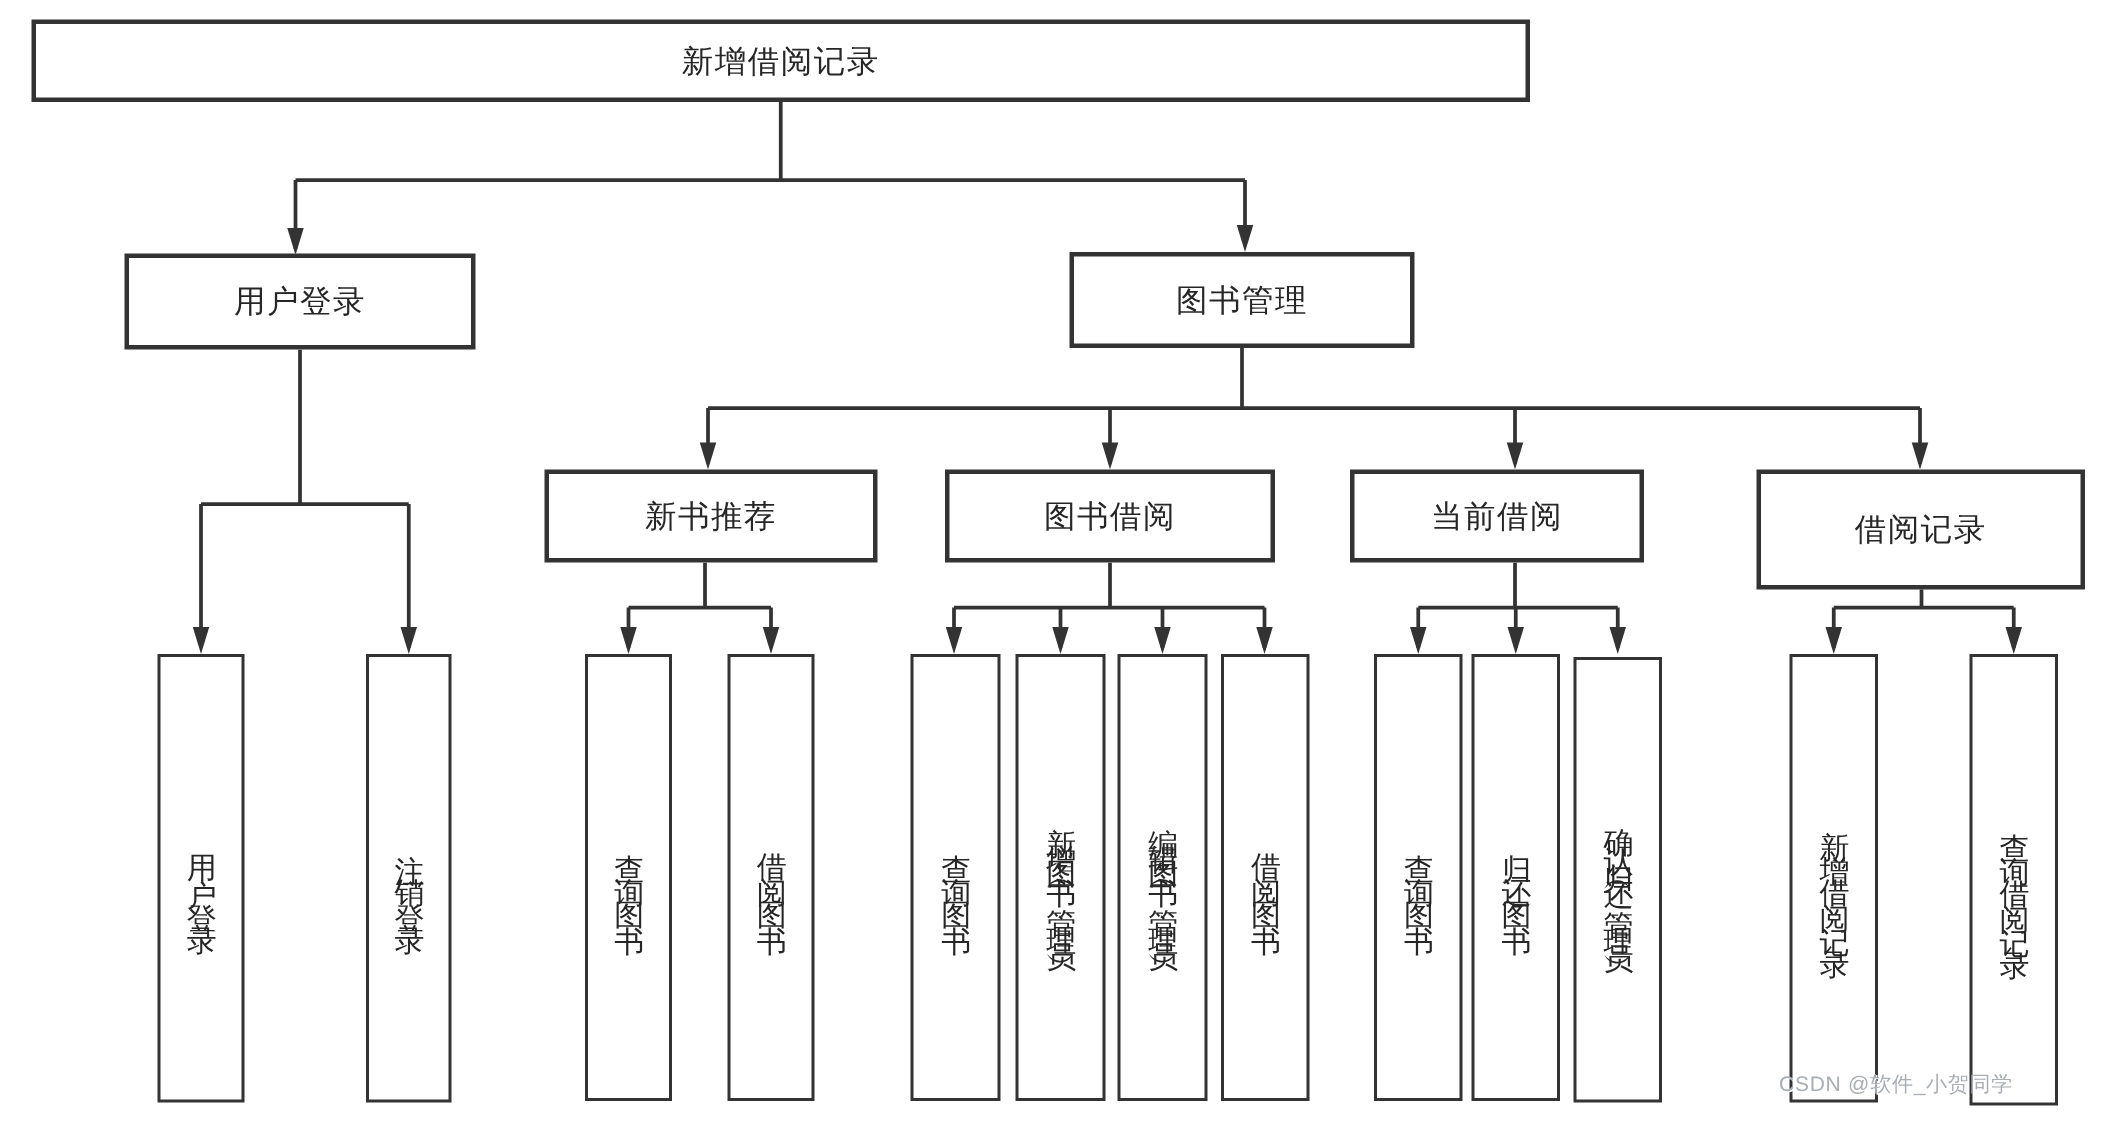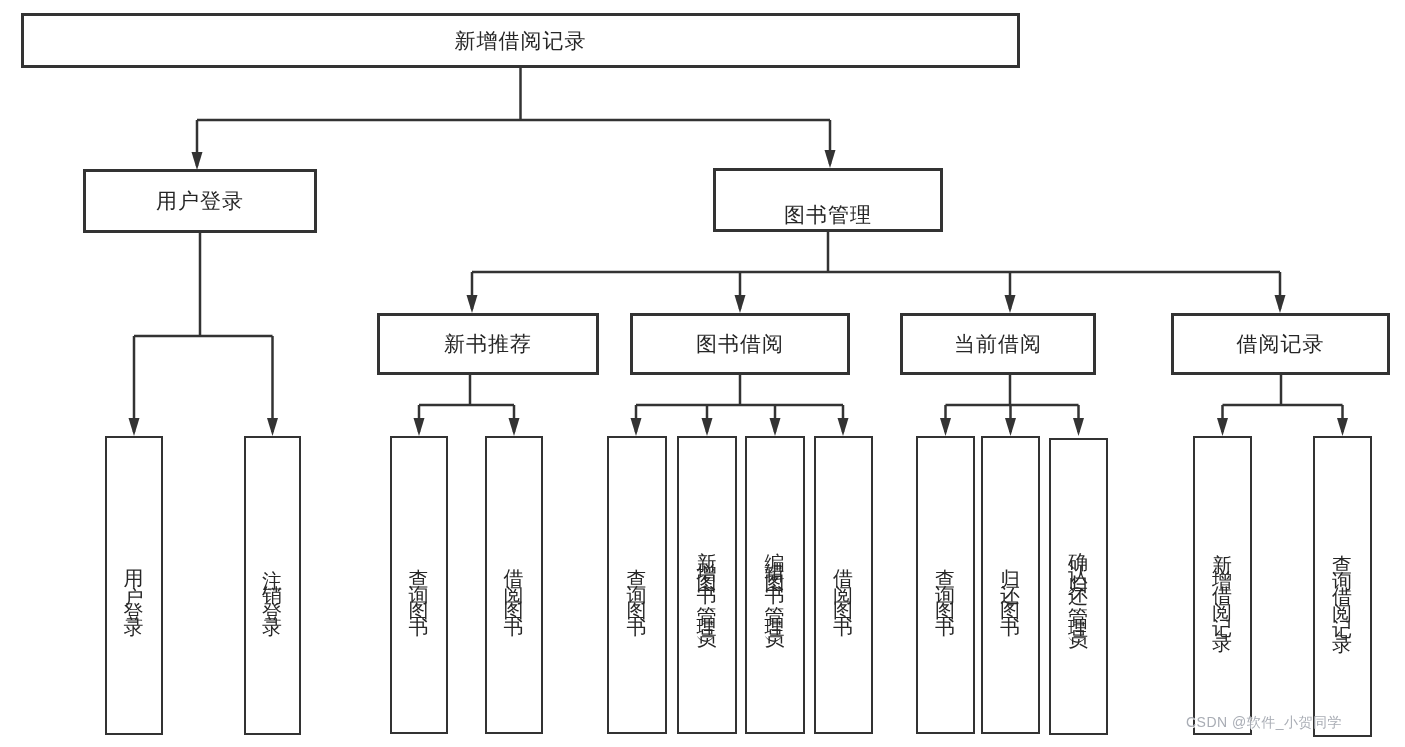--- a/index.html
+++ b/index.html
@@ -142,34 +142,34 @@
     </g>
   </svg>
 
   <div class="node hbox" style="left:21px; top:13px; width:999px; height:55px;">
     <span>新增借阅记录</span>
   </div>
 
   <div class="node hbox" style="left:83px; top:169px; width:234px; height:64px;">
     <span>用户登录</span>
   </div>
-  <div class="node hbox" style="left:713px; top:168px; width:230px; height:64px;align-items:flex-end;">
+  <div class="node hbox" style="left:713px; top:168px; width:230px; height:64px;">
     <span>图书管理</span>
   </div>
 
-  <div class="node hbox" style="left:377px; top:313px; width:222px; height:62px;">
+  <div class="node hbox" style="left:363px; top:313px; width:222px; height:62px;">
     <span>新书推荐</span>
   </div>
   <div class="node hbox" style="left:630px; top:313px; width:220px; height:62px;">
     <span>图书借阅</span>
   </div>
   <div class="node hbox" style="left:900px; top:313px; width:196px; height:62px;">
     <span>当前借阅</span>
   </div>
-  <div class="node hbox" style="left:1171px; top:313px; width:219px; height:62px;">
+  <div class="node hbox" style="left:1171px; top:313px; width:219px; height:80px;">
     <span>借阅记录</span>
   </div>
 
   <div class="node vbox" style="left:105px; top:436px; width:58px; height:299px;">
     <span>用户登录</span>
   </div>
   <div class="node vbox" style="left:244px; top:436px; width:57px; height:299px;">
     <span>注销登录</span>
   </div>
 

